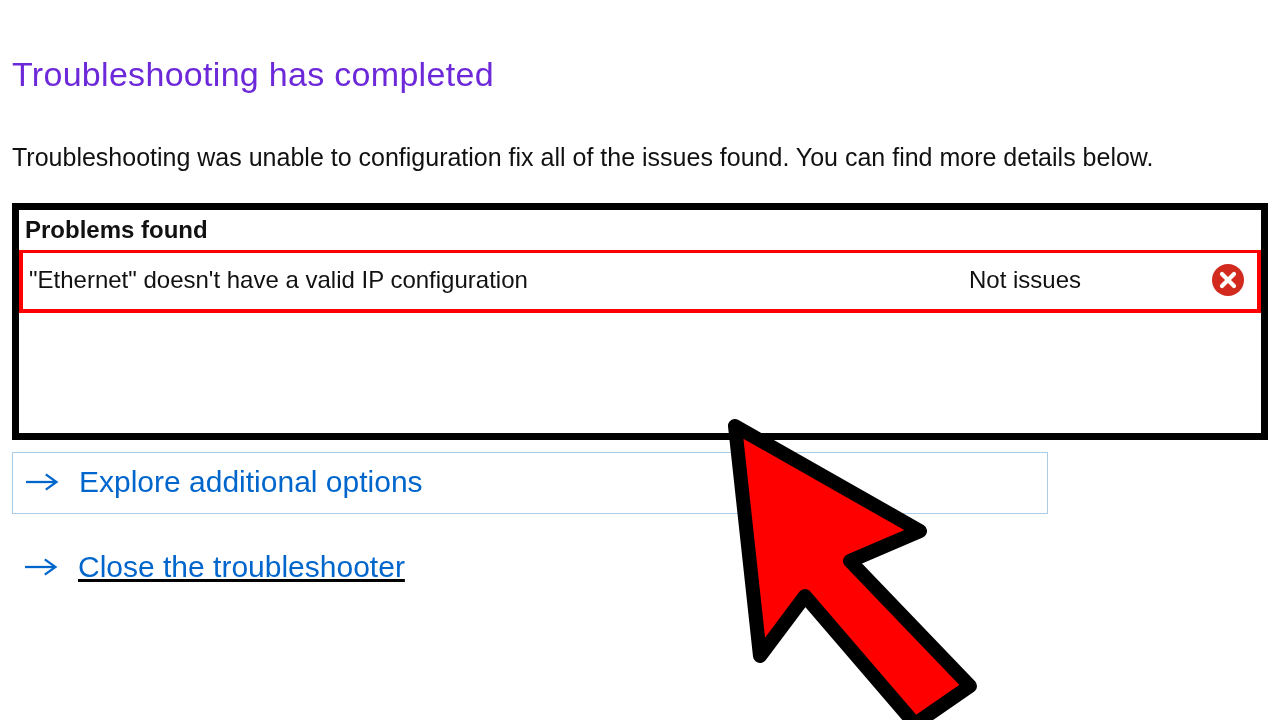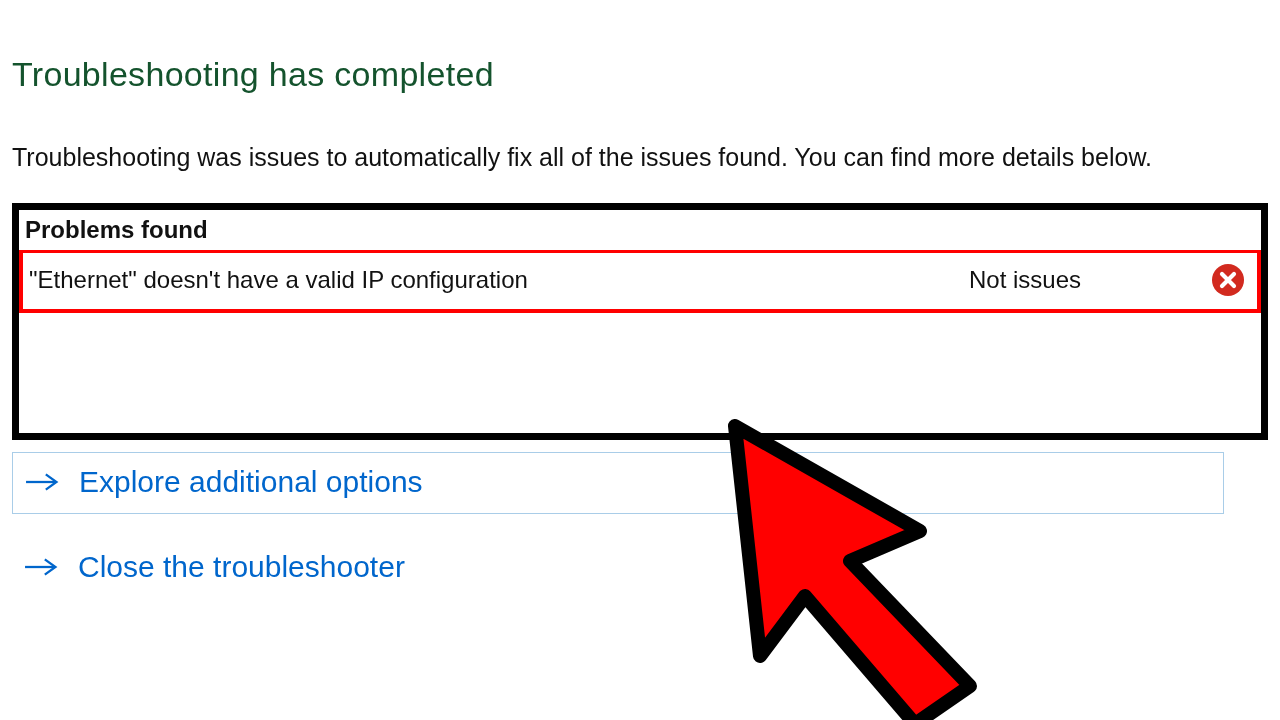--- a/index.html
+++ b/index.html
@@ -6,21 +6,21 @@
     body {
       width: 1280px;
       height: 720px;
       font-family: "Segoe UI", Tahoma, sans-serif;
       background: #ffffff;
       position: relative;
       overflow: hidden;
     }
     .container { padding: 20px 12px 0 12px; }
     .heading {
-      color: #14532d;
+      color: #6d28d9;
       font-size: 34px;
       font-weight: 400;
       letter-spacing: 0.3px;
       margin-top: 35px;
       margin-bottom: 45px;
     }
     .description {
       color: #111;
       font-size: 25px;
       line-height: 1.45;
@@ -51,28 +51,28 @@
     }
     .problem-status {
       font-size: 24px;
       color: #111;
       margin-right: 130px;
     }
     .status-icon { width: 34px; height: 34px; }
     .problems-empty { height: 120px; }
     .option-row {
       border: 1px solid #a9cde8;
-      width: 1212px;
+      width: 1036px;
       margin-top: 12px;
       padding: 12px 10px 14px 10px;
       display: flex;
       align-items: center;
       gap: 18px;
     }
-    .option-row.last { border: none; padding-bottom: 0; padding-top: 24px; }
+    .option-row.last { border: none; padding-bottom: 0; padding-top: 24px; text-decoration: underline; }
     .arrow-icon { width: 38px; height: 24px; display: inline-flex; align-items: center; }
     .arrow-icon svg { width: 100%; height: 100%; }
     .option-label {
       color: #0066cc;
       font-size: 30px;
       font-weight: 400;
     }
     .big-arrow {
       position: absolute;
       left: 690px;
@@ -82,21 +82,21 @@
       pointer-events: none;
     }
   </style>
 </head>
 <body>
 
 <div class="container">
 
   <h1 class="heading">Troubleshooting has completed</h1>
 
-  <p class="description">Troubleshooting was issues to automatically fix all of the issues found. You can find more details below.</p>
+  <p class="description">Troubleshooting was unable to configuration fix all of the issues found. You can find more details below.</p>
 
   <div class="problems-box">
     <div class="problems-header">Problems found</div>
     <div class="problem-row">
       <span class="problem-desc">"Ethernet" doesn't have a valid IP configuration</span>
       <span class="problem-status">Not issues</span>
       <span class="status-icon">
         <svg viewBox="0 0 34 34">
           <circle cx="17" cy="17" r="16" fill="#d22a1f"></circle>
           <path d="M11 11 L23 23 M23 11 L11 23" stroke="#ffffff" stroke-width="4.2" stroke-linecap="round"></path>

